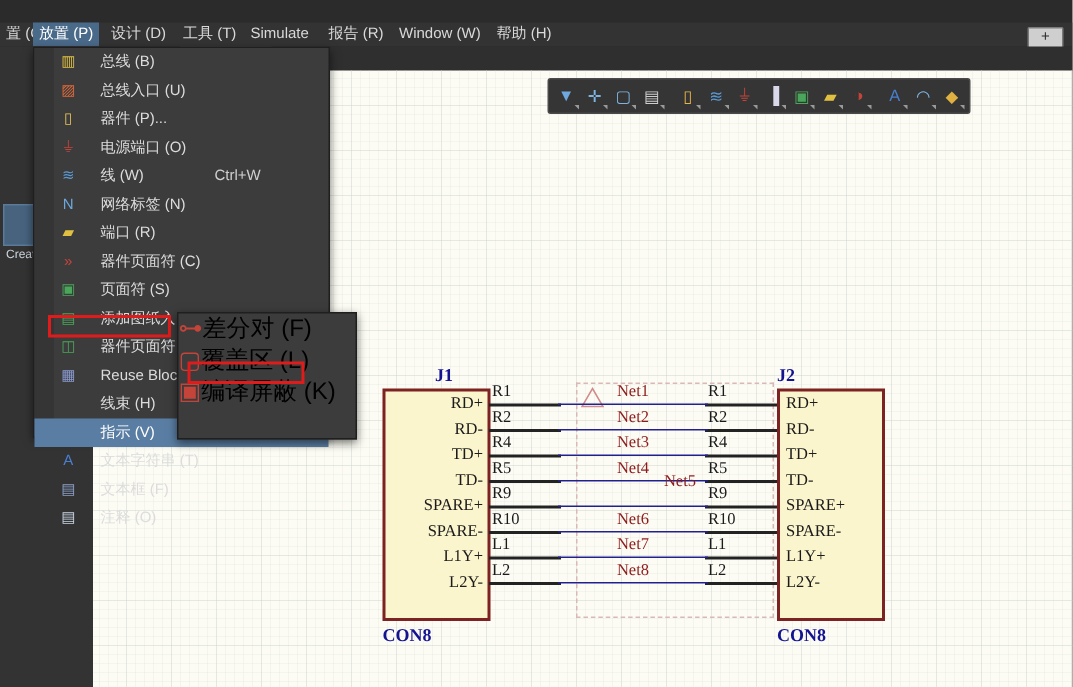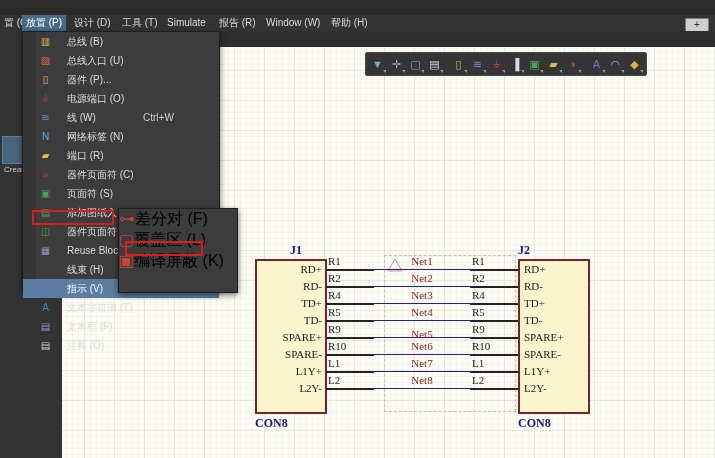--- a/index.html
+++ b/index.html
@@ -286,21 +286,21 @@
     <div id="nets">
         <div class="netwire" style="left: 310px; top: 222px; width: 100px;"></div>
         <div class="netlabel" style="left: 318px; top: 208px; width: 84px;">Net1</div>
         <div class="netwire" style="left: 310px; top: 239px; width: 100px;"></div>
         <div class="netlabel" style="left: 318px; top: 225px; width: 84px;">Net2</div>
         <div class="netwire" style="left: 310px; top: 256px; width: 100px;"></div>
         <div class="netlabel" style="left: 318px; top: 242px; width: 84px;">Net3</div>
         <div class="netwire" style="left: 310px; top: 273px; width: 100px;"></div>
         <div class="netlabel" style="left: 318px; top: 259px; width: 84px;">Net4</div>
         <div class="netwire" style="left: 310px; top: 290px; width: 100px;"></div>
-        <div class="netlabel" style="left: 318px; top: 281px; width: 84px;">Net5</div>
+        <div class="netlabel" style="left: 318px; top: 268px; width: 84px; text-align: right;">Net5</div>
         <div class="netwire" style="left: 310px; top: 307px; width: 100px;"></div>
         <div class="netlabel" style="left: 318px; top: 293px; width: 84px;">Net6</div>
         <div class="netwire" style="left: 310px; top: 324px; width: 100px;"></div>
         <div class="netlabel" style="left: 318px; top: 310px; width: 84px;">Net7</div>
         <div class="netwire" style="left: 310px; top: 341px; width: 100px;"></div>
         <div class="netlabel" style="left: 318px; top: 327px; width: 84px;">Net8</div>
       </div>
 
   </div>
 

